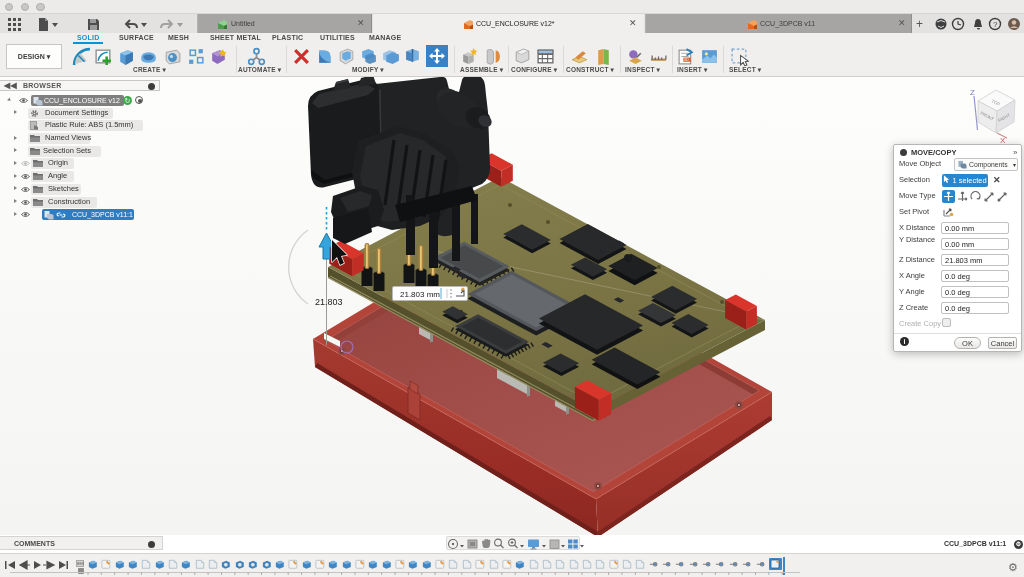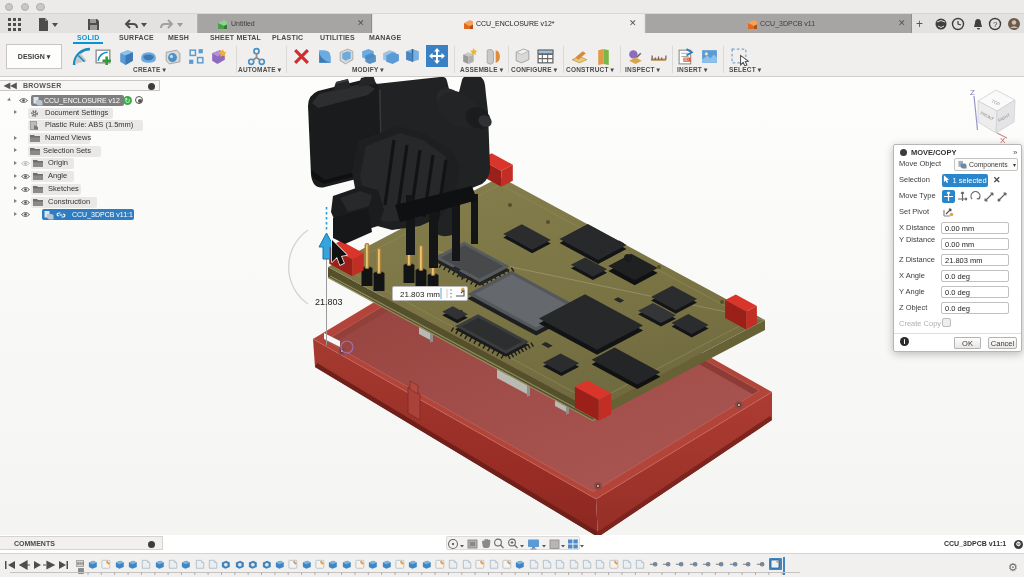--- a/index.html
+++ b/index.html
@@ -609,21 +609,21 @@
 <div class="abs" style="left:119px;top:3px;font-size:8px;color:#555">»</div>
 <div class="drow" style="top:14px">Move Object</div>
 <div class="drow" style="top:30px">Selection</div>
 <div class="drow" style="top:46px">Move Type</div>
 <div class="drow" style="top:62px">Set Pivot</div>
 <div class="drow" style="top:78px">X Distance</div>
 <div class="drow" style="top:90px">Y Distance</div>
 <div class="drow" style="top:110px">Z Distance</div>
 <div class="drow" style="top:126px">X Angle</div>
 <div class="drow" style="top:142px">Y Angle</div>
-<div class="drow" style="top:158px">Z Object</div>
+<div class="drow" style="top:158px">Z Create</div>
 <div class="drow" style="top:174px;color:#b0b0b0">Create Copy</div>
 <div class="abs" style="left:60px;top:12.5px;width:64px;height:13px;background:#fbfbfa;border:1px solid #c5c3c1;border-radius:2px;font-size:6.8px;line-height:12px"><svg width="9" height="9" viewBox="0 0 10 10" style="margin:1.5px 2px -1px 3px">
         <rect x="0.5" y="1" width="5" height="6.5" fill="#9ab0c4"></rect>
         <path d="M3,4 L8,4 L9.5,5.5 L9.5,9.5 L5,9.5 L3,8 Z" fill="#6e8aa0"></path>
       </svg>Components<span style="position:absolute;right:1px;top:0;font-size:6px">▾</span></div>
 <div class="abs" style="left:48px;top:28.5px;width:46px;height:13px;background:#2a86cc;border-radius:2px;color:#fff;font-size:7.5px;line-height:13px;text-align:center"><svg width="7" height="9" viewBox="0 0 8 10" style="vertical-align:-1.5px">
         <path d="M1,0 L1,8 L3,6 L4.3,9 L5.8,8.3 L4.6,5.6 L7,5.3 Z" fill="#fff"></path>
       </svg> 1 selected</div>
 <div class="abs" style="left:99px;top:30px;font-size:9px;color:#444;font-weight:bold">✕</div>
 <svg class="abs" style="left:48.0px;top:44.5px" width="13" height="13" viewBox="0 0 13 13">
@@ -650,21 +650,21 @@
     </svg>
 <div class="dinput" style="top:76.5px">0.00 mm</div>
 <div class="dinput" style="top:92.5px">0.00 mm</div>
 <div class="dinput" style="top:108.5px">21.803 mm</div>
 <div class="dinput" style="top:124.5px">0.0 deg</div>
 <div class="dinput" style="top:140.5px">0.0 deg</div>
 <div class="dinput" style="top:156.5px">0.0 deg</div>
 <div class="abs" style="left:48px;top:173px;width:9px;height:9px;background:#eee;border:1px solid #bbb;border-radius:2px"></div>
 <div class="abs" style="left:0;top:188px;width:127px;height:1px;background:#ddd"></div>
 <div class="abs" style="left:6px;top:192px;width:9px;height:9px;background:#2b2b2b;border-radius:50%;color:#fff;font-size:7px;text-align:center;line-height:9px;font-weight:bold">i</div>
-<div class="abs" style="left:60px;top:192px;width:27px;height:12px;background:linear-gradient(#fdfdfd,#e8e6e4);border:1px solid #b5b3b1;border-radius:1px;font-size:7.5px;text-align:center;line-height:11px">OK</div>
+<div class="abs" style="left:60px;top:192px;width:27px;height:12px;background:linear-gradient(#fdfdfd,#e8e6e4);border:1px solid #b5b3b1;border-radius:6px;font-size:7.5px;text-align:center;line-height:11px">OK</div>
 <div class="abs" style="left:94px;top:192px;width:29px;height:12px;background:linear-gradient(#fdfdfd,#e8e6e4);border:1px solid #b5b3b1;border-radius:2px;font-size:7.5px;text-align:center;line-height:11px">Cancel</div>
 </div>
 <div id="comments"><span style="margin-left:14px">COMMENTS</span><span class="abs" style="left:148px;top:4px;width:7px;height:7px;background:#3c3c3c;border-radius:50%"></span></div>
 <div id="navbar"><svg width="146" height="14" viewBox="0 0 146 14" style="margin-left:-6px">
       <g stroke="#6a6a6a" fill="none" stroke-width="1.1">
         <circle cx="12" cy="7" r="4.5"></circle>
         <circle cx="12" cy="7" r="1.2" fill="#6a6a6a" stroke="none"></circle>
       </g>
       <path d="M19,8 L23,8 L21,10.5 Z" fill="#555"></path>
       <rect x="27" y="3" width="9" height="8" fill="#b0aeac" stroke="#888" stroke-width="0.9"></rect>

